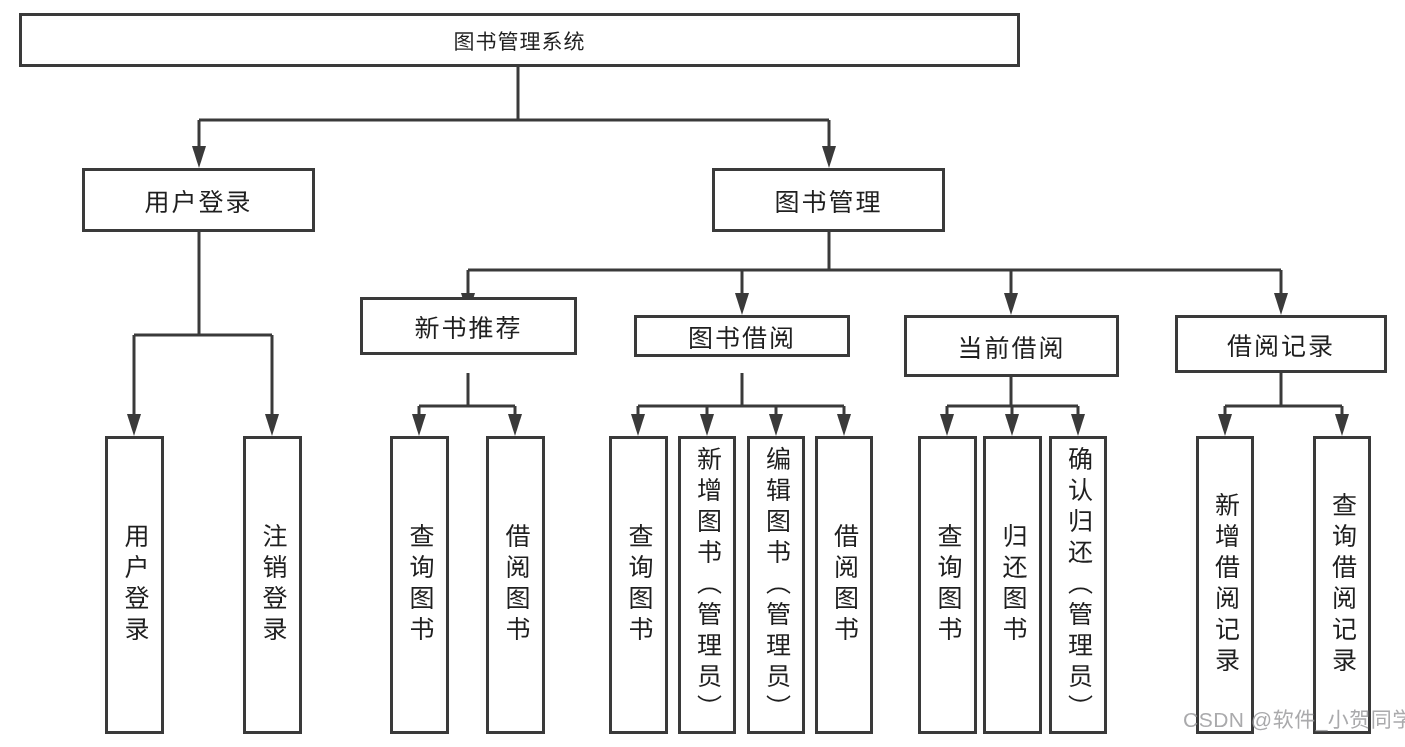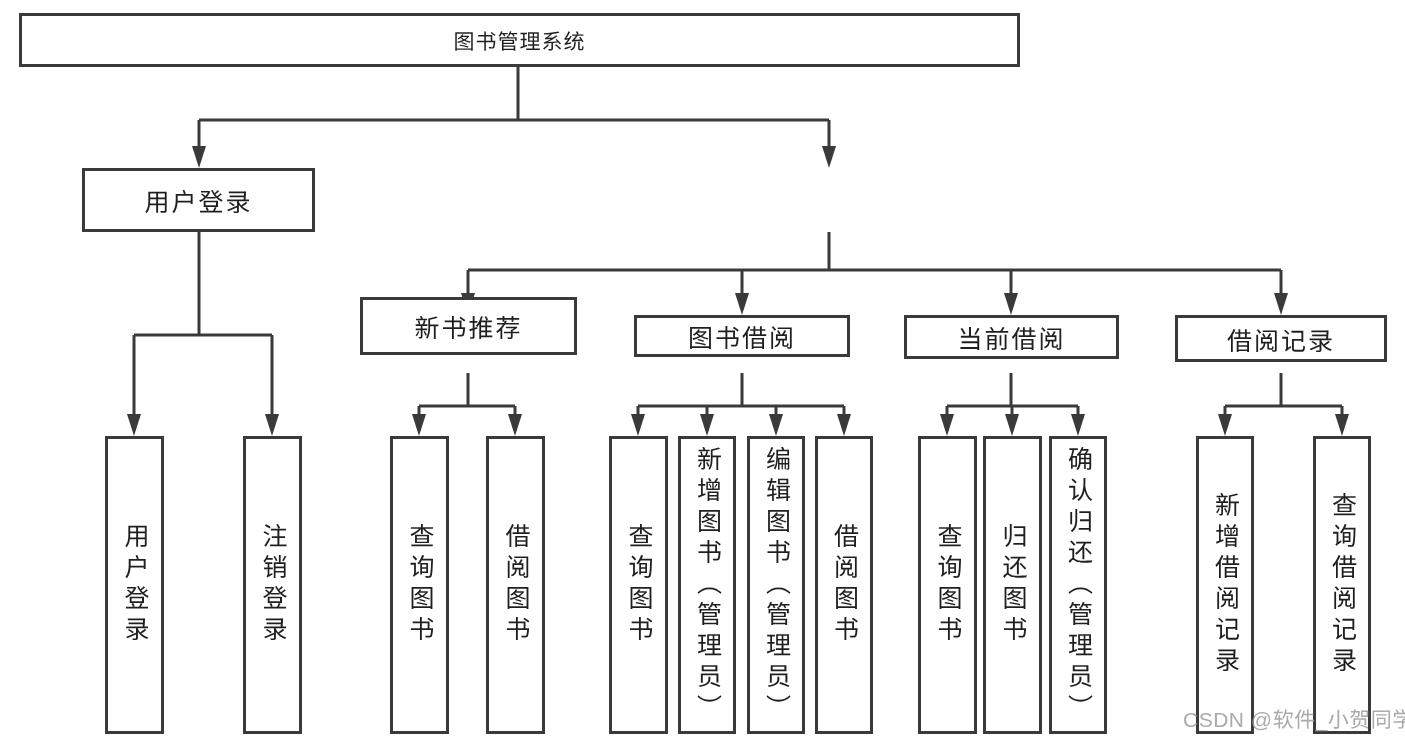--- a/index.html
+++ b/index.html
@@ -125,31 +125,34 @@
     </g>
   </svg>
 
   <div class="node title-box" style="left:19px; top:13px; width:1001px; height:54px;">
     <span>图书管理系统</span>
   </div>
 
   <div class="node h-text" style="left:82px; top:168px; width:233px; height:64px;">
     <span>用户登录</span>
   </div>
+  <div class="node h-text" style="left:712px; top:168px; width:233px; height:64px;">
+    <span>图书管理</span>
+  </div>
 
   <div class="node h-text" style="left:360px; top:297px; width:217px; height:58px;">
     <span>新书推荐</span>
   </div>
   <div class="node h-text" style="left:634px; top:315px; width:216px; height:42px;">
     <span>图书借阅</span>
   </div>
-  <div class="node h-text" style="left:904px; top:315px; width:215px; height:44px;">
+  <div class="node h-text" style="left:904px; top:315px; width:215px; height:62px;">
     <span>当前借阅</span>
   </div>
-  <div class="node h-text" style="left:1175px; top:315px; width:212px; height:47px;">
+  <div class="node h-text" style="left:1175px; top:315px; width:212px; height:58px;">
     <span>借阅记录</span>
   </div>
 
   <div class="node leaf" style="left:105px; top:436px; width:59px; height:298px;">
     <span>用户登录</span>
   </div>
   <div class="node leaf" style="left:243px; top:436px; width:59px; height:298px;">
     <span>注销登录</span>
   </div>
 

